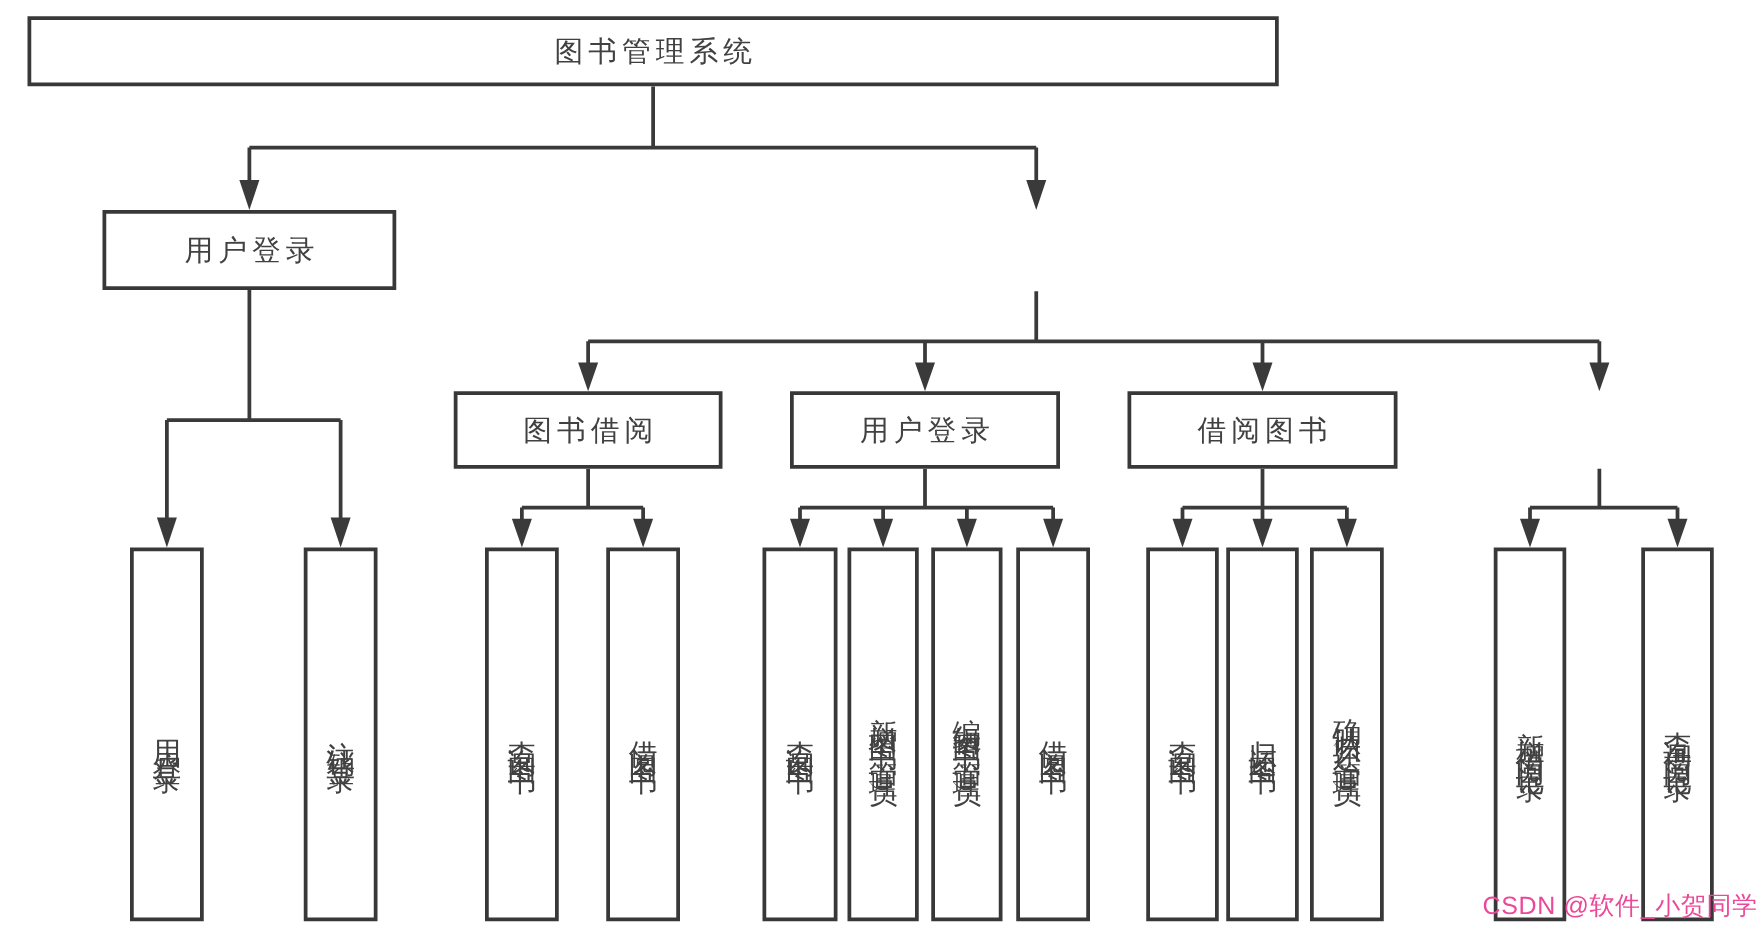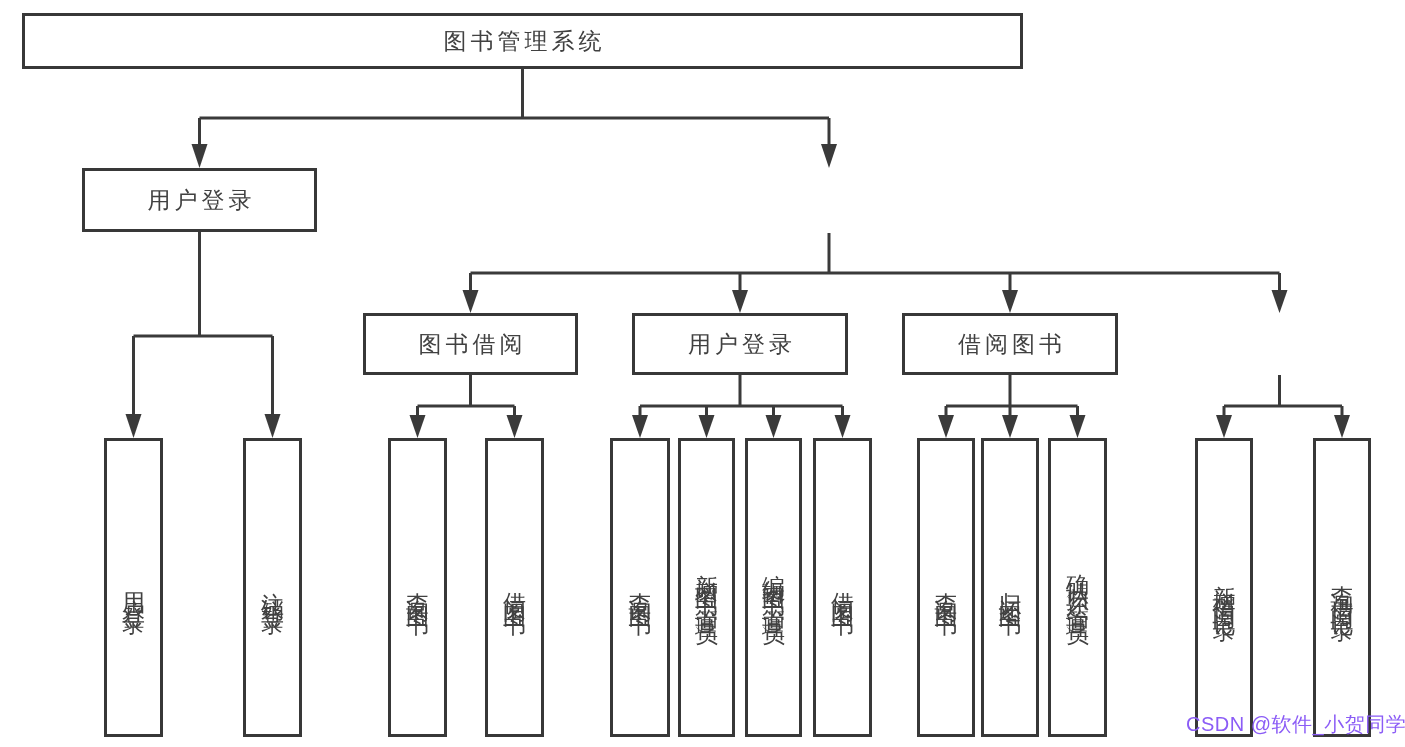--- a/index.html
+++ b/index.html
@@ -19,21 +19,21 @@
   .box-h span {
     font-size:23px; letter-spacing:4px; text-indent:4px;
     white-space:nowrap; line-height:1;
   }
   .box-v span {
     writing-mode:vertical-rl; text-orientation:mixed;
     font-size:23px; letter-spacing:7px; line-height:1;
   }
   .watermark {
     position:absolute; left:1186px; top:711px; z-index:5;
-    font-size:20px; color:#8b5cf6; letter-spacing:0.5px; white-space:nowrap;
+    font-size:20px; color:#ec4899; letter-spacing:0.5px; white-space:nowrap;
   }
 </style>
 </head>
 <body>
 
 <div class="canvas">
 
   <svg class="wires" viewBox="0 0 1405 747">
     <g>
       <path class="wire" d="M522.5 69 V118 M199.5 118 H829 M199.5 118 V146 M829 118 V146"></path>

